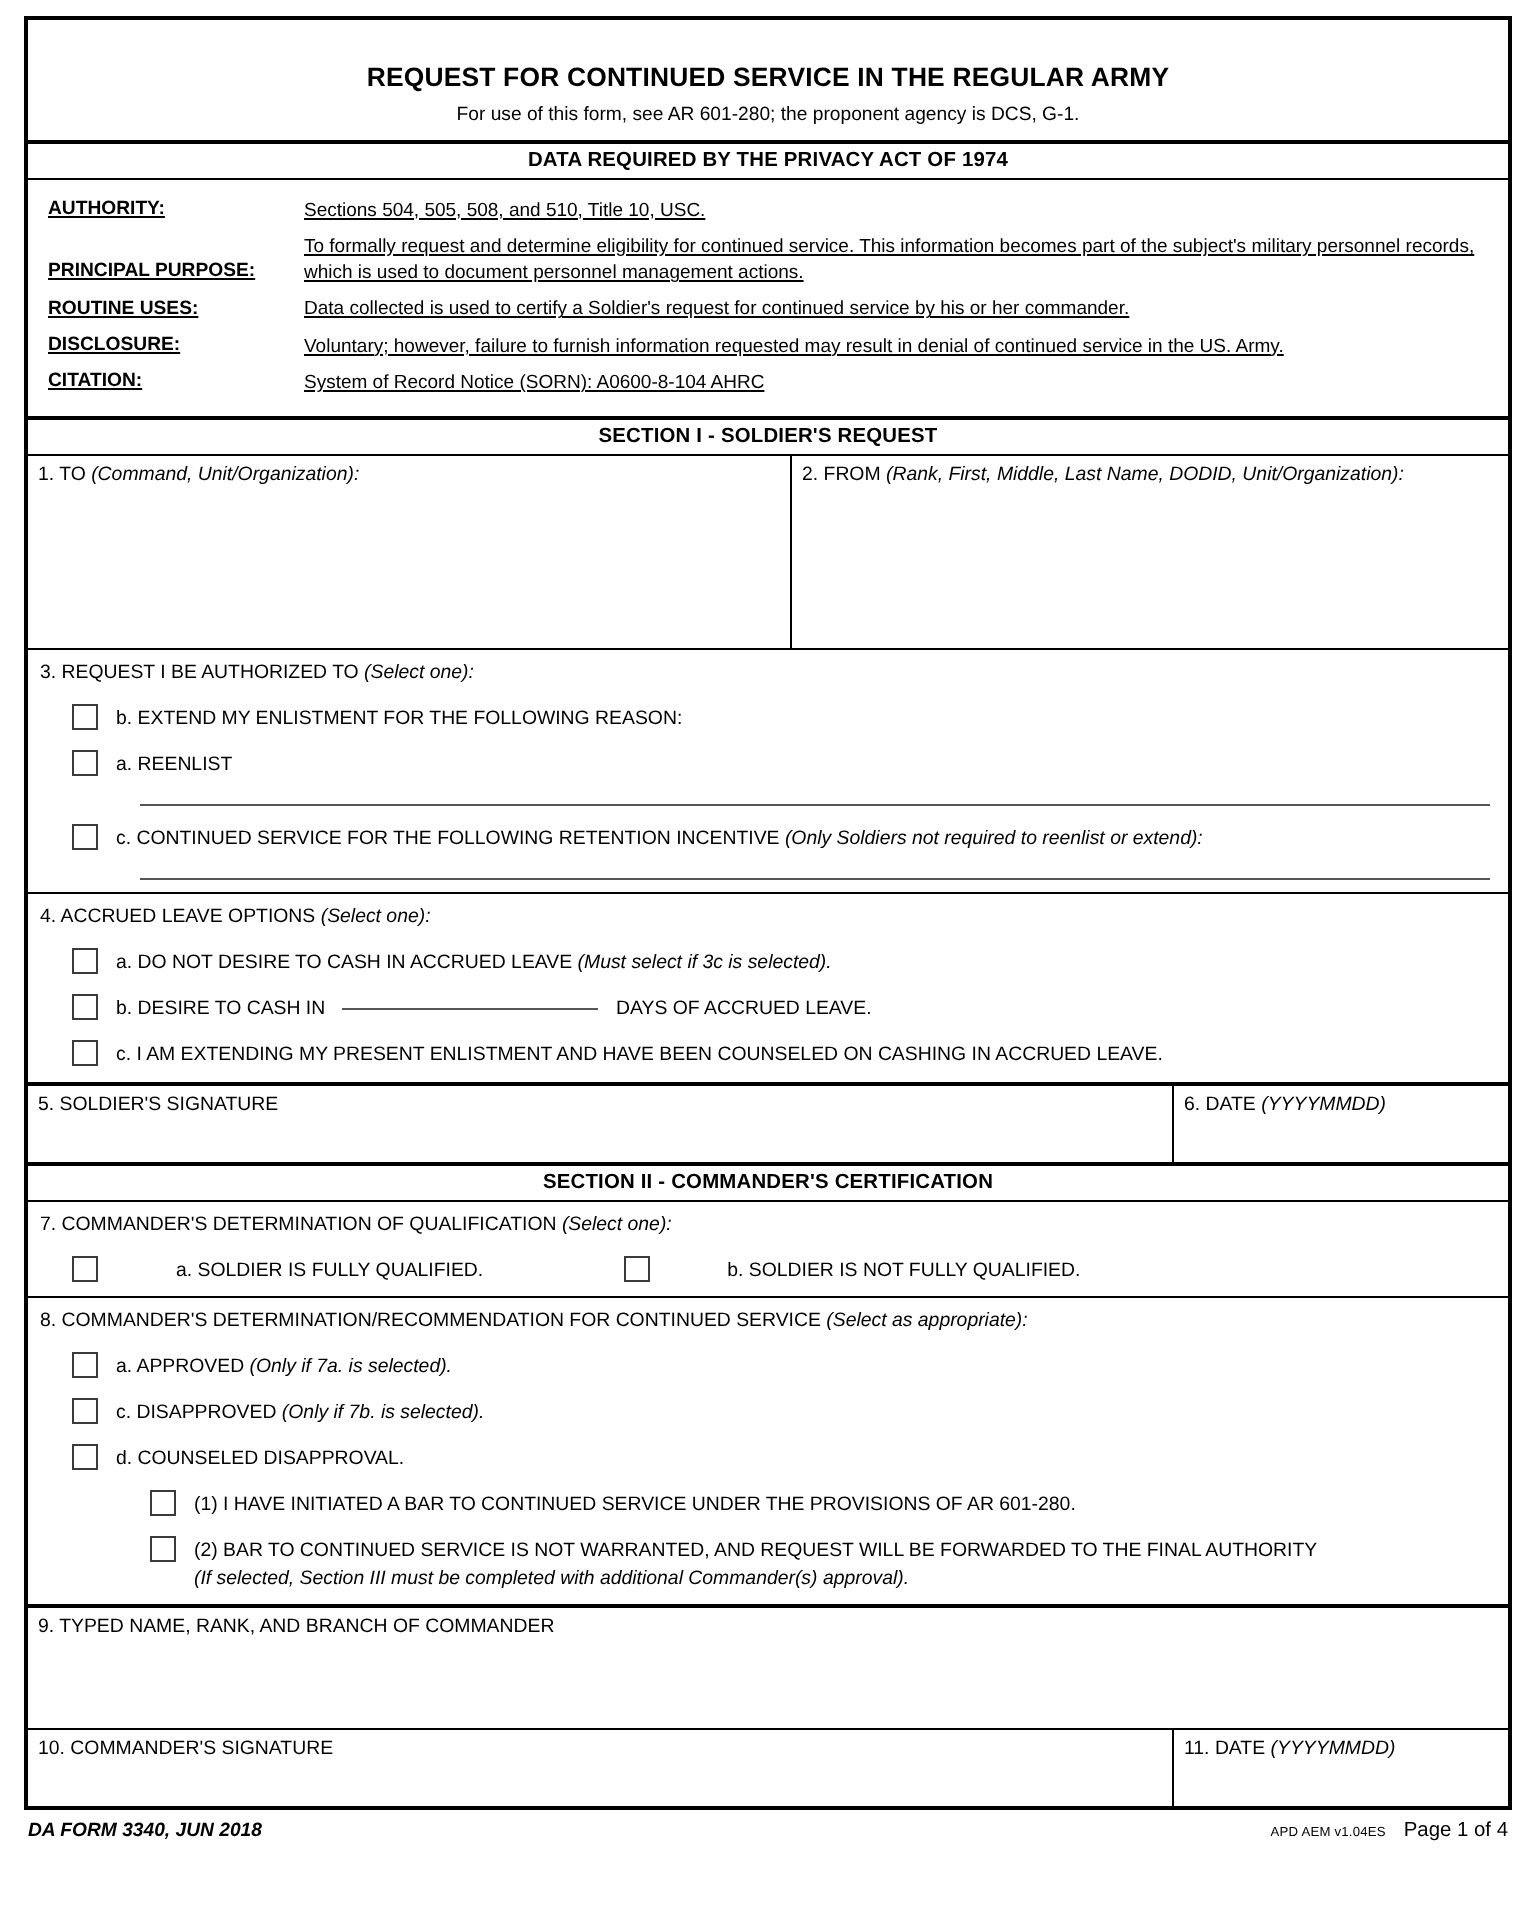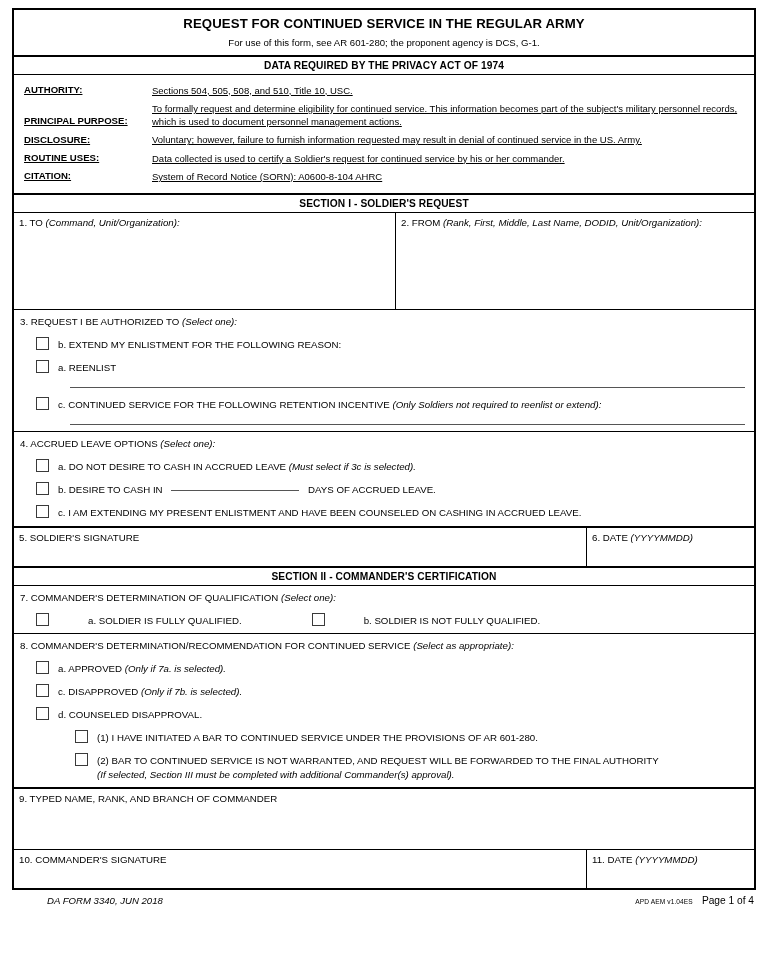--- a/index.html
+++ b/index.html
@@ -38,20 +38,21 @@
   
   .title-box {
     padding: 6px 4px 7px 4px;
     text-align: center;
   }
   .form-title {
     font-size: 13.2px;
     font-weight: bold;
     letter-spacing: .1px;
     line-height: 1.25;
+    margin-top: 15px;
   }
   .form-subtitle {
     font-size: 9.6px;
     margin-top: 4px;
     line-height: 1.2;
   }
 
   
   .section-bar {
     text-align: center;
@@ -177,23 +178,22 @@
 
   
   .footer {
     display: flex;
     align-items: baseline;
     justify-content: space-between;
     padding: 5px 2px 0 2px;
   }
   .footer-left {
     font-size: 9.6px;
-    font-weight: normal;
+    font-weight: bold;
     font-style: italic;
-    margin-left: 33px;
   }
   .footer-right {
     display: flex;
     align-items: baseline;
     gap: 9px;
   }
   .footer-ver {
     font-size: 6.6px;
     letter-spacing: .1px;
   }
@@ -218,26 +218,26 @@
     <div class="row-block thick-bottom privacy">
       <div class="privacy-row">
         <div class="privacy-label">AUTHORITY:</div>
         <div class="privacy-text">Sections 504, 505, 508, and 510, Title 10, USC.</div>
       </div>
       <div class="privacy-row">
         <div class="privacy-label">PRINCIPAL PURPOSE:</div>
         <div class="privacy-text">To formally request and determine eligibility for continued service. This information becomes part of the subject's military personnel records, which is used to document personnel management actions.</div>
       </div>
       <div class="privacy-row">
+        <div class="privacy-label">ROUTINE USES:</div>
+        <div class="privacy-text">Data collected is used to certify a Soldier's request for continued service by his or her commander.</div>
+      </div>
+      <div class="privacy-row">
         <div class="privacy-label">DISCLOSURE:</div>
         <div class="privacy-text">Voluntary; however, failure to furnish information requested may result in denial of continued service in the US. Army.</div>
-      </div>
-      <div class="privacy-row">
-        <div class="privacy-label">ROUTINE USES:</div>
-        <div class="privacy-text">Data collected is used to certify a Soldier's request for continued service by his or her commander.</div>
       </div>
       <div class="privacy-row">
         <div class="privacy-label">CITATION:</div>
         <div class="privacy-text">System of Record Notice (SORN): A0600-8-104 AHRC</div>
       </div>
     </div>
 
     <div class="row-block section-bar">SECTION I - SOLDIER'S REQUEST</div>
 
     <div class="row-block two-col">

